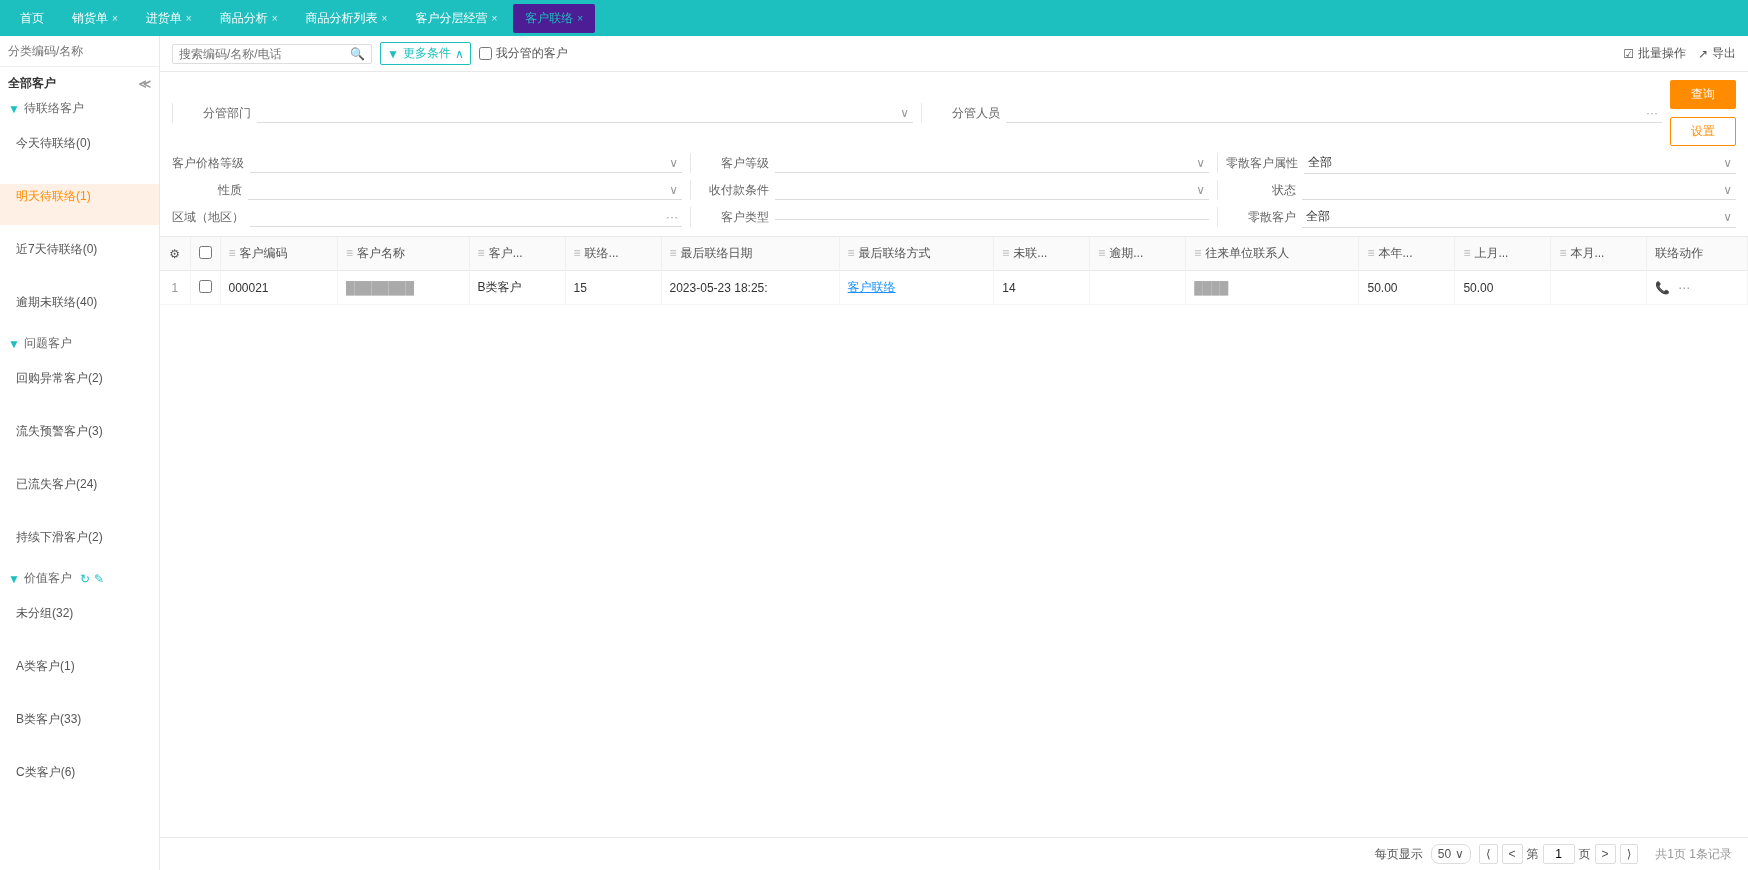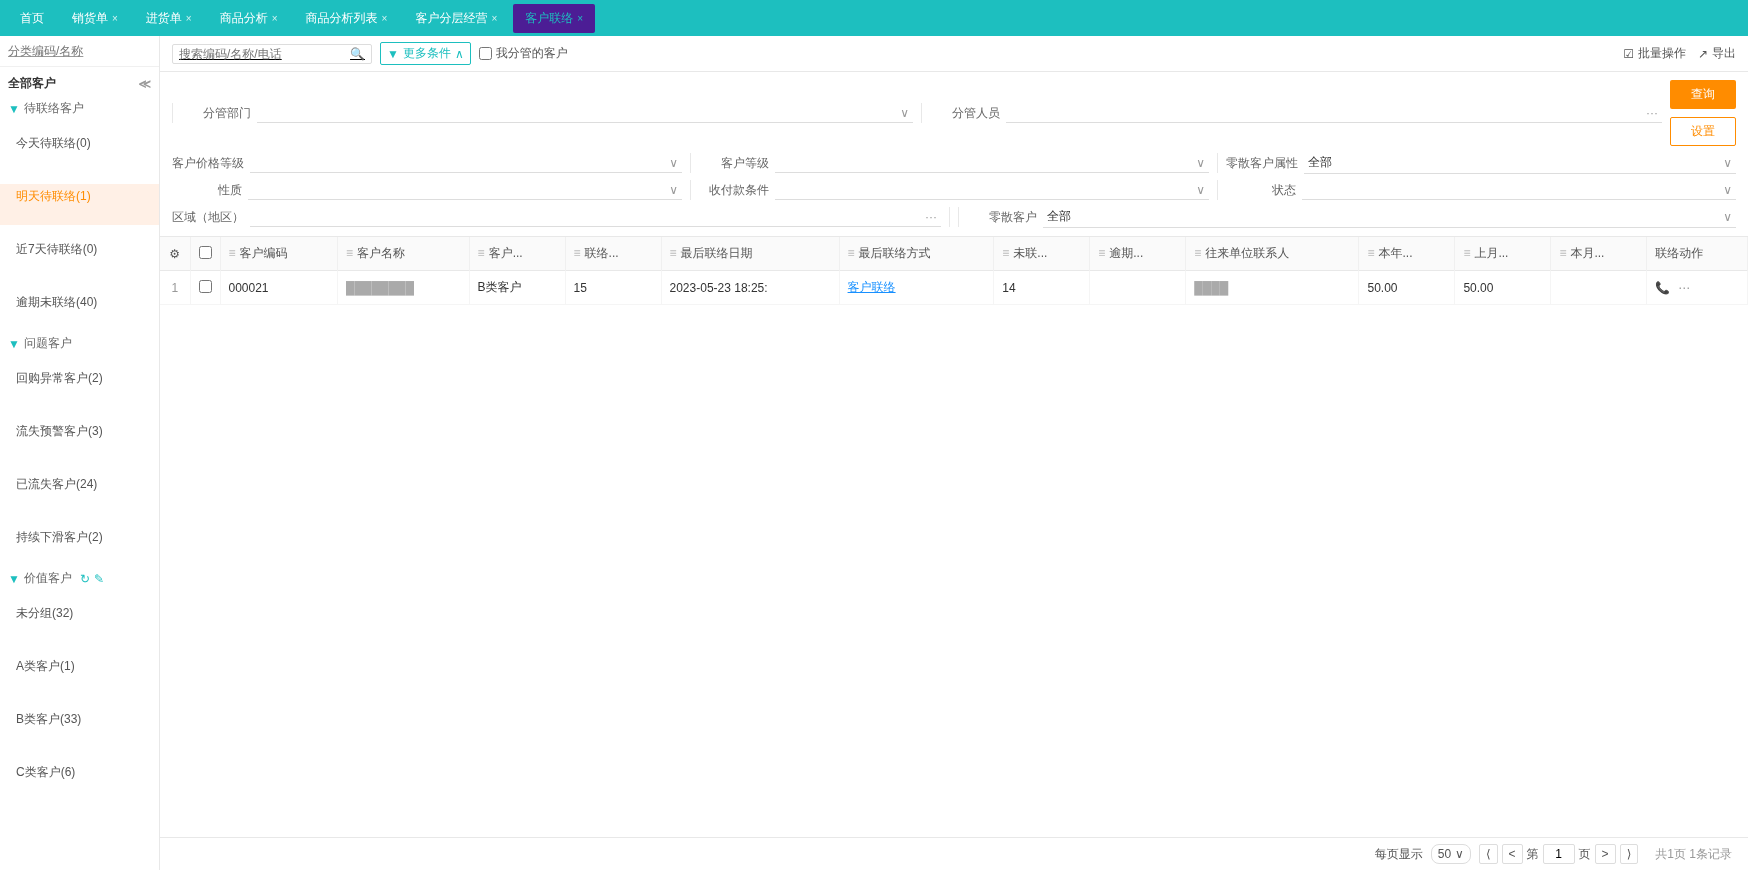--- a/index.html
+++ b/index.html
@@ -49,21 +49,20 @@
       padding: 8px;
       border-bottom: 1px solid #f0f0f0;
       gap: 4px;
     }
     .sidebar-search input {
       border: none;
       outline: none;
       flex: 1;
       font-size: 12px;
       color: #999;
-      text-decoration: underline;
     }
     .sidebar-section-header {
       display: flex;
       align-items: center;
       justify-content: space-between;
       padding: 8px 8px 4px;
       font-weight: bold;
       color: #333;
     }
     .sidebar-collapse-icon { color: #999; cursor: pointer; }
@@ -103,21 +102,20 @@
       gap: 8px;
     }
     .search-box {
       display: flex;
       align-items: center;
       border: 1px solid #ddd;
       border-radius: 2px;
       padding: 2px 6px;
       gap: 4px;
       width: 200px;
-      text-decoration: underline;
     }
     .search-box input { border: none; outline: none; flex: 1; color: #999; font-size: 12px; }
     .filter-btn {
       display: flex;
       align-items: center;
       gap: 4px;
       color: #1dbfbf;
       cursor: pointer;
       padding: 2px 6px;
       border: 1px solid #1dbfbf;
@@ -499,20 +497,26 @@
 
       <div class="filter-row">
         <div class="filter-field">
           <span class="filter-label">区域（地区）</span>
           <div class="filter-select" style="width:220px;">
             <span></span>
             <span class="filter-dots">···</span>
           </div>
         </div>
         <div class="filter-divider"></div>
+        <div class="filter-field">
+          <span class="filter-label">客户类型</span>
+          <div class="filter-select" style="width:220px;">
+            <span></span>
+          </div>
+        </div>
         <div class="filter-divider"></div>
         <div class="filter-field">
           <span class="filter-label">零散客户</span>
           <div class="filter-select" style="width:220px;">
             <span>全部</span>
             <span class="arrow">∨</span>
           </div>
         </div>
       </div>
     </div>

